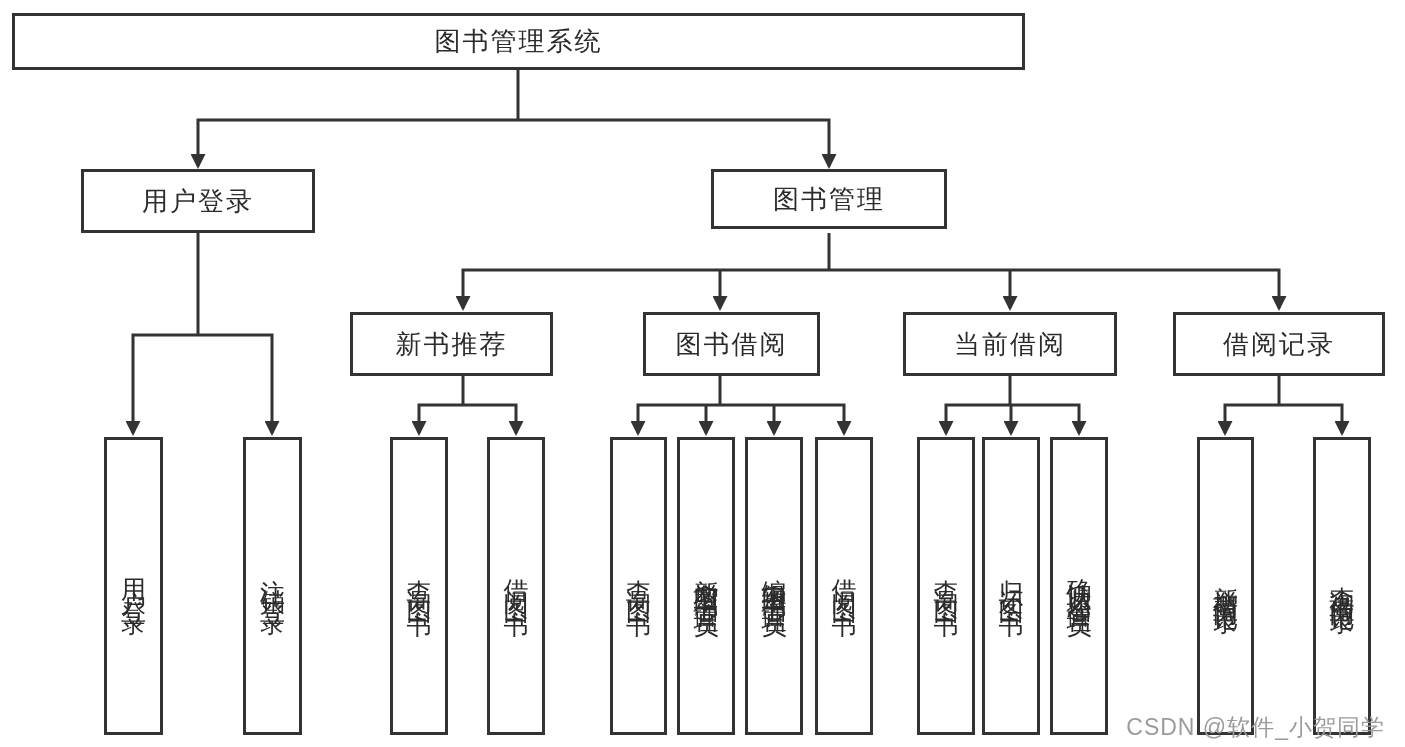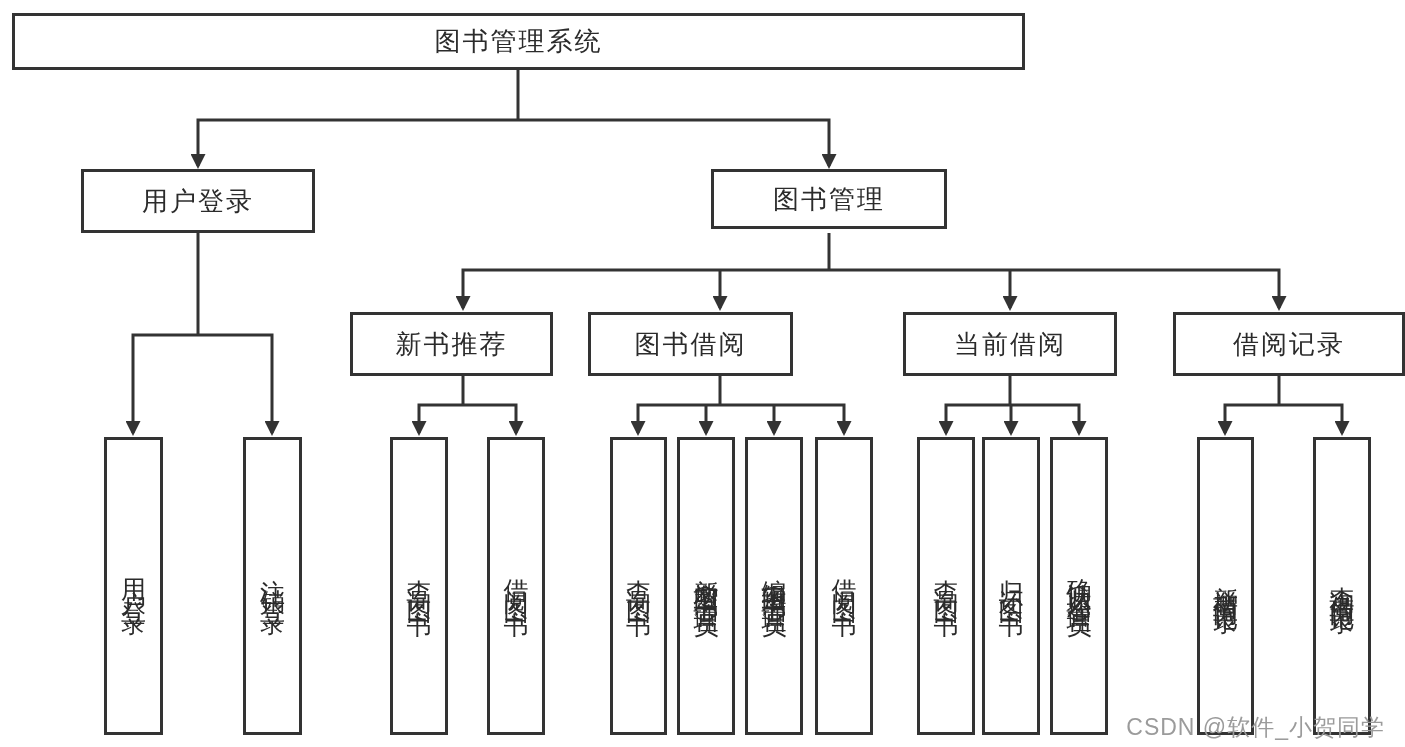--- a/index.html
+++ b/index.html
@@ -25,23 +25,23 @@
     display:flex;align-items:center;justify-content:center;
     z-index:2;
     color:var(--text);
   }
   .hnode{font-size:26px;letter-spacing:2px;white-space:nowrap;}
   .root{left:12px;top:13px;width:1013px;height:57px;}
   .lvl2-user{left:81px;top:169px;width:234px;height:64px;}
   .lvl2-book{left:711px;top:169px;width:236px;height:60px;}
   .lvl3{top:312px;height:64px;}
   .l3-rec{left:350px;width:203px;}
-  .l3-borrow{left:588px;width:205px;}
+  .l3-borrow{left:643px;width:177px;}
   .l3-current{left:903px;width:214px;}
-  .l3-records{left:1173px;width:232px;}
+  .l3-records{left:1173px;width:212px;}
   .leaf{top:437px;height:298px;padding-bottom:10px;}
   .leaf span{
     writing-mode:vertical-rl;
     text-orientation:mixed;
     font-size:25px;
     letter-spacing:5px;
     line-height:1;
     white-space:nowrap;
   }
   .leaf.wide span{letter-spacing:11px;}

